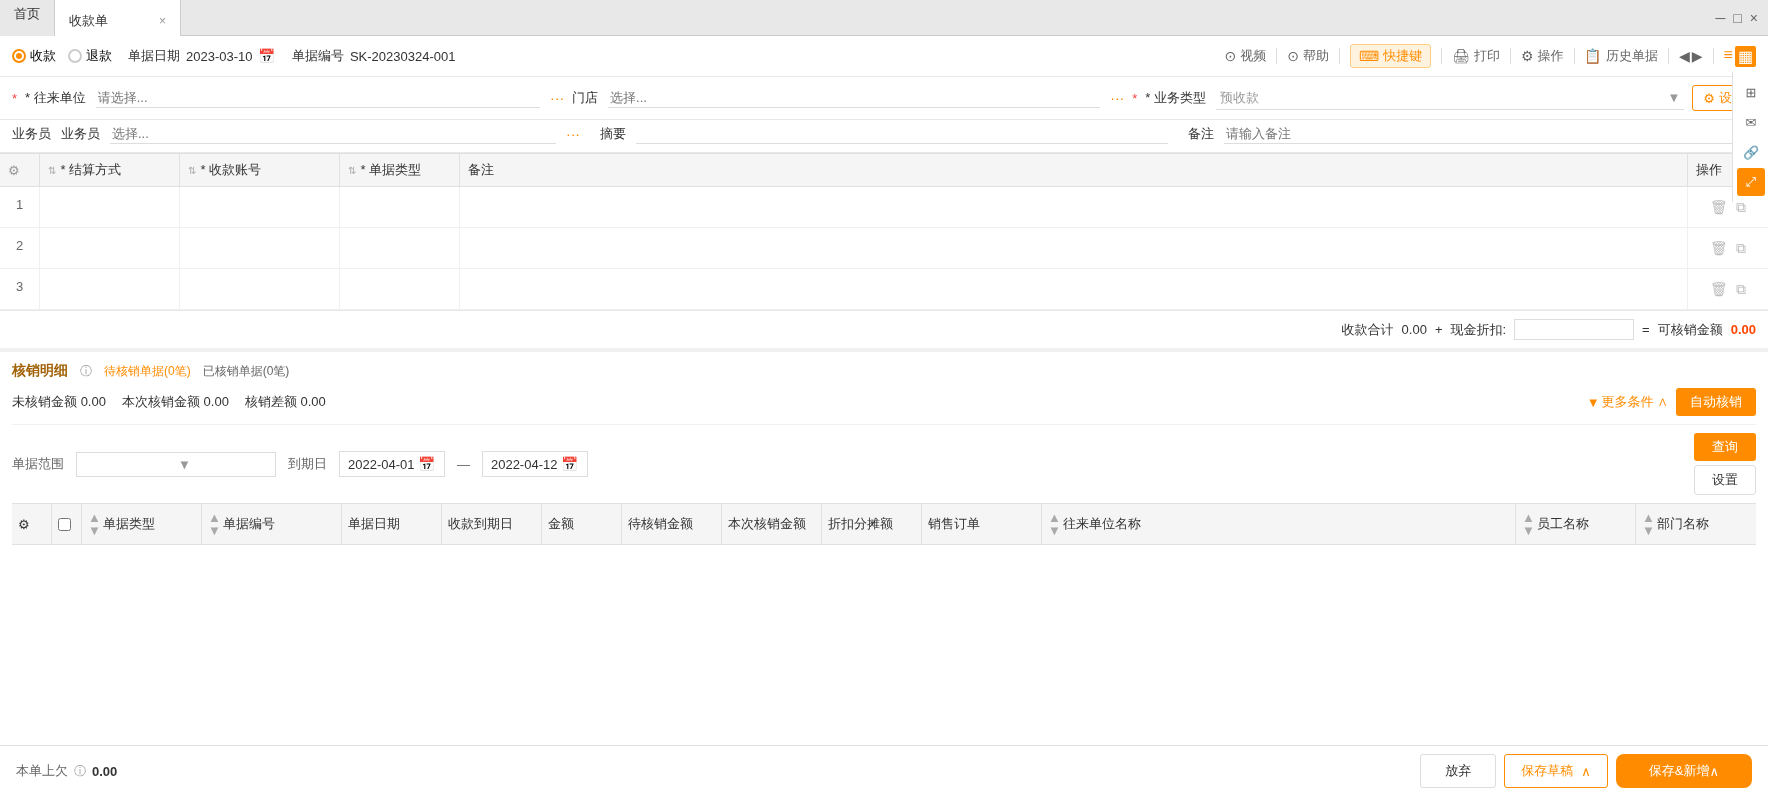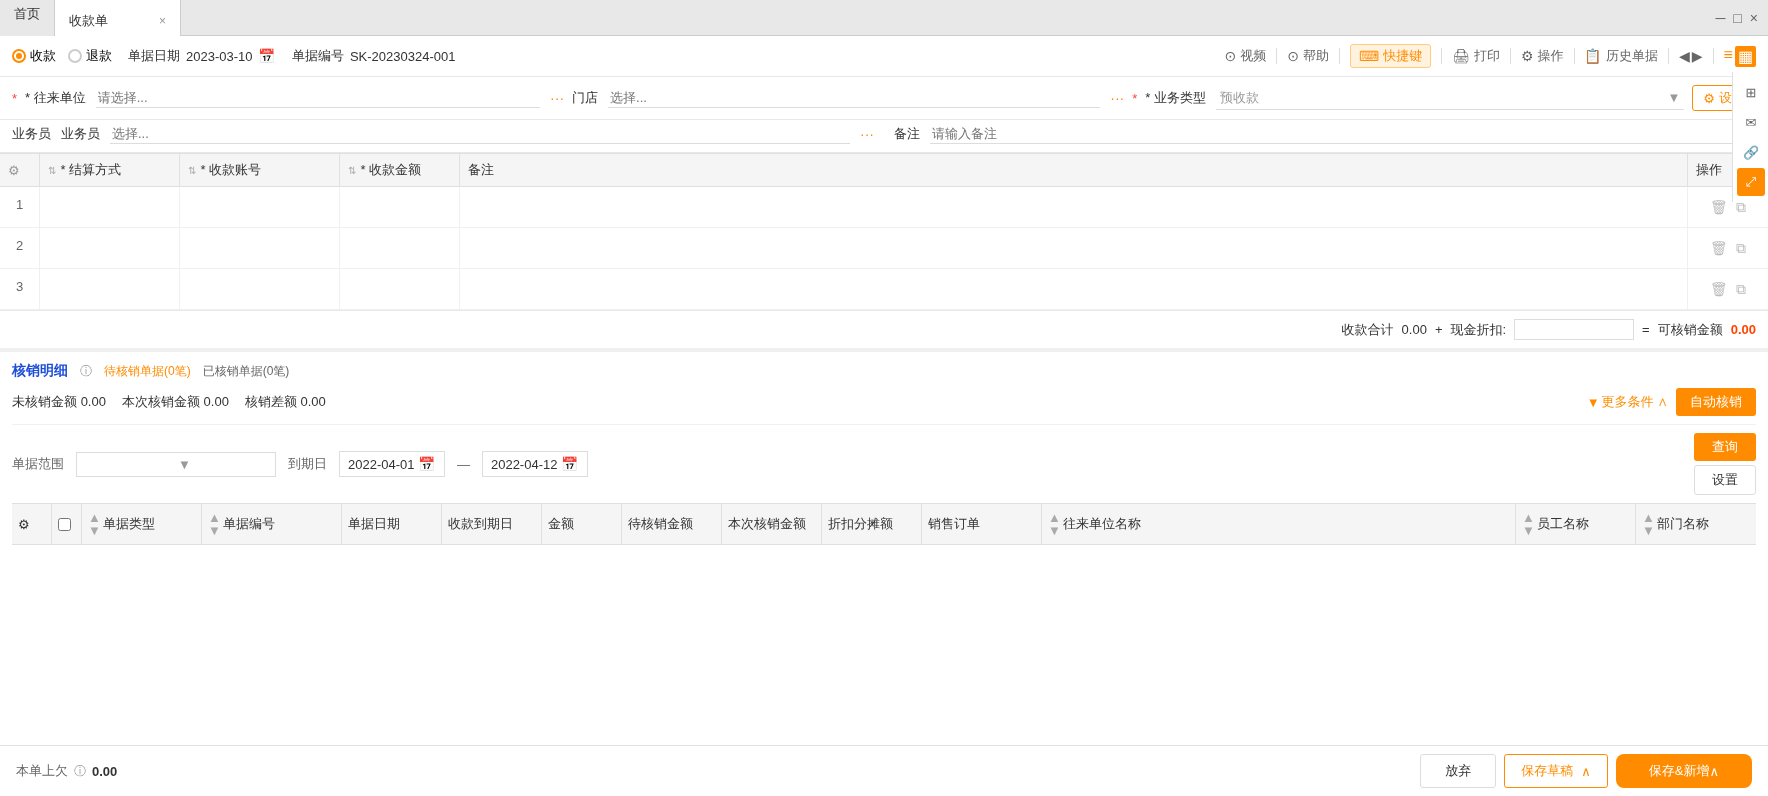--- a/index.html
+++ b/index.html
@@ -121,21 +121,21 @@
     .summary-label { color: #333; }
     .summary-value { color: #333; }
     .summary-highlight { color: #ff4400; font-weight: bold; }
     .summary-input {
       border: 1px solid #ddd; padding: 2px 6px; width: 100px; outline: none;
     }
 
     
     .hx-section { background: #fff; border-top: 4px solid #f0f0f0; padding: 10px 12px 0; }
     .hx-title-row { display: flex; align-items: center; gap: 12px; margin-bottom: 8px; }
-    .hx-title { font-size: 14px; font-weight: bold; color: #1d4ed8; }
+    .hx-title { font-size: 14px; font-weight: bold; color: #a16207; }
     .hx-tab { color: #ff8c00; cursor: pointer; font-size: 12px; }
     .hx-tab.inactive { color: #666; }
 
     .hx-stats { display: flex; align-items: center; gap: 16px; margin-bottom: 8px; font-size: 12px; }
     .hx-stat { color: #666; }
     .hx-stat span { color: #333; }
     .hx-right-tools { margin-left: auto; display: flex; align-items: center; gap: 8px; }
     .more-conditions { color: #ff8c00; cursor: pointer; font-size: 12px; display: flex; align-items: center; gap: 2px; }
     .auto-hx-btn {
       background: #ff8c00; color: #fff; border: none; padding: 5px 14px;
@@ -340,41 +340,45 @@
   </div>
 
   <div class="form-section2">
     <div class="form-row" style="flex:2;">
       <span class="field-label" style="margin-right:4px;">业务员</span>
       <span style="color:#333;margin-right:4px;">业务员</span>
       <input class="field-input" style="flex: 1 1 0%; border-top: none; border-right: none; border-left: none; border-image: initial; border-bottom: 1px solid rgb(221, 221, 221); outline: none; color: rgb(153, 153, 153); padding: 2px; min-width: 100px;" placeholder="选择...">
       <span class="field-more">···</span>
     </div>
     <div class="form-row" style="flex:2;">
+      <span class="field-label" style="margin-right:4px;">摘要</span>
+      <input class="field-input" style="flex: 1 1 0%; border-top: none; border-right: none; border-left: none; border-image: initial; border-bottom: 1px solid rgb(221, 221, 221); outline: none; padding: 2px;">
+    </div>
+    <div class="form-row" style="flex:2;">
       <span class="field-label" style="margin-right:4px;">备注</span>
       <input class="field-input" style="flex: 1 1 0%; border-top: none; border-right: none; border-left: none; border-image: initial; border-bottom: 1px solid rgb(221, 221, 221); outline: none; color: rgb(153, 153, 153); padding: 2px;" placeholder="请输入备注">
     </div>
   </div>
 
   <div class="table-section">
     <div class="table-header">
       <div class="th">
         <span class="gear-icon">⚙</span>
       </div>
       <div class="th">
         <span class="sort-icon">⇅</span>
         <span>* 结算方式</span>
       </div>
       <div class="th">
         <span class="sort-icon">⇅</span>
         <span>* 收款账号</span>
       </div>
       <div class="th">
         <span class="sort-icon">⇅</span>
-        <span>* 收款金额</span>
+        <span>* 单据类型</span>
       </div>
       <div class="th">
         <span>备注</span>
       </div>
       <div class="th">
         <span>操作</span>
       </div>
     </div>
 
     <div class="tr">

